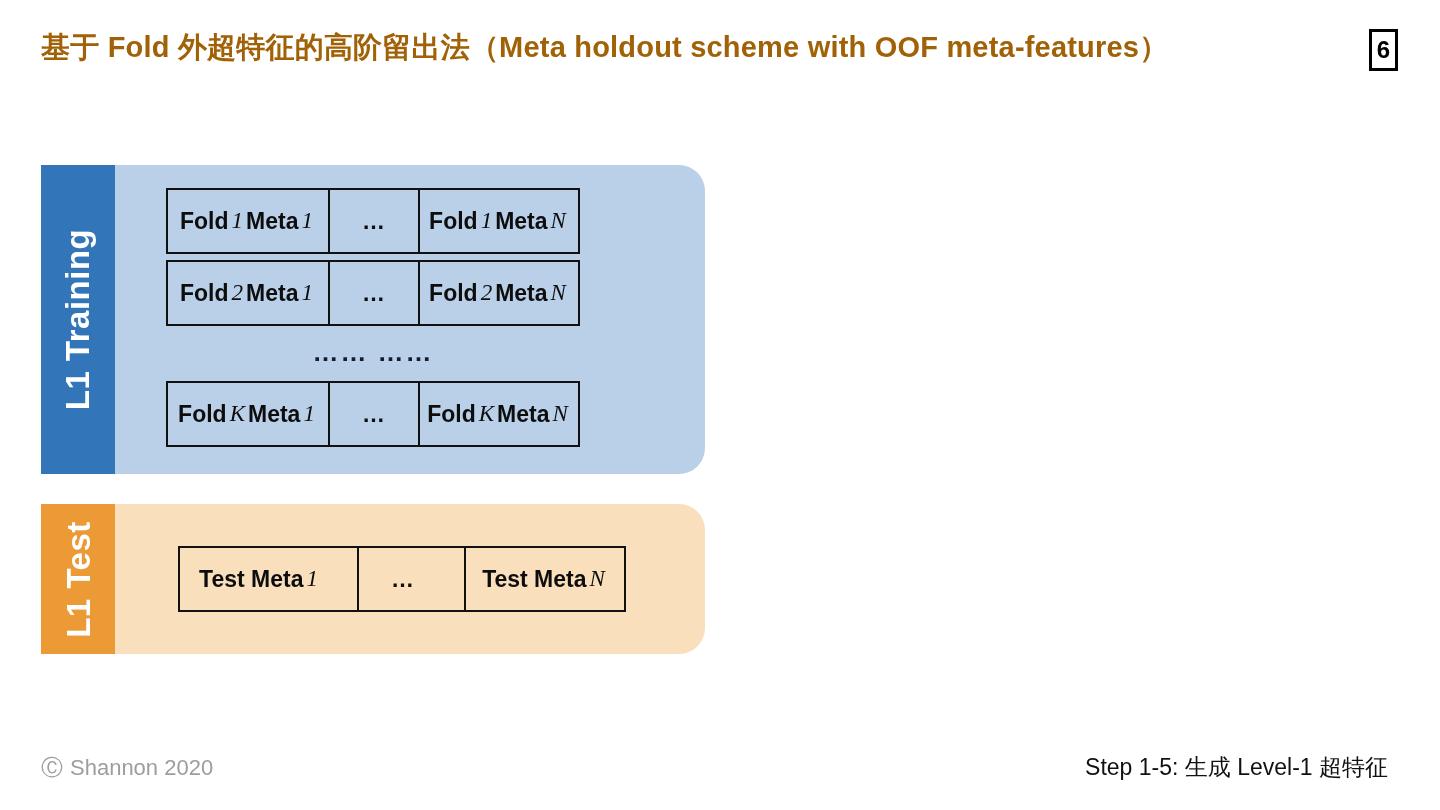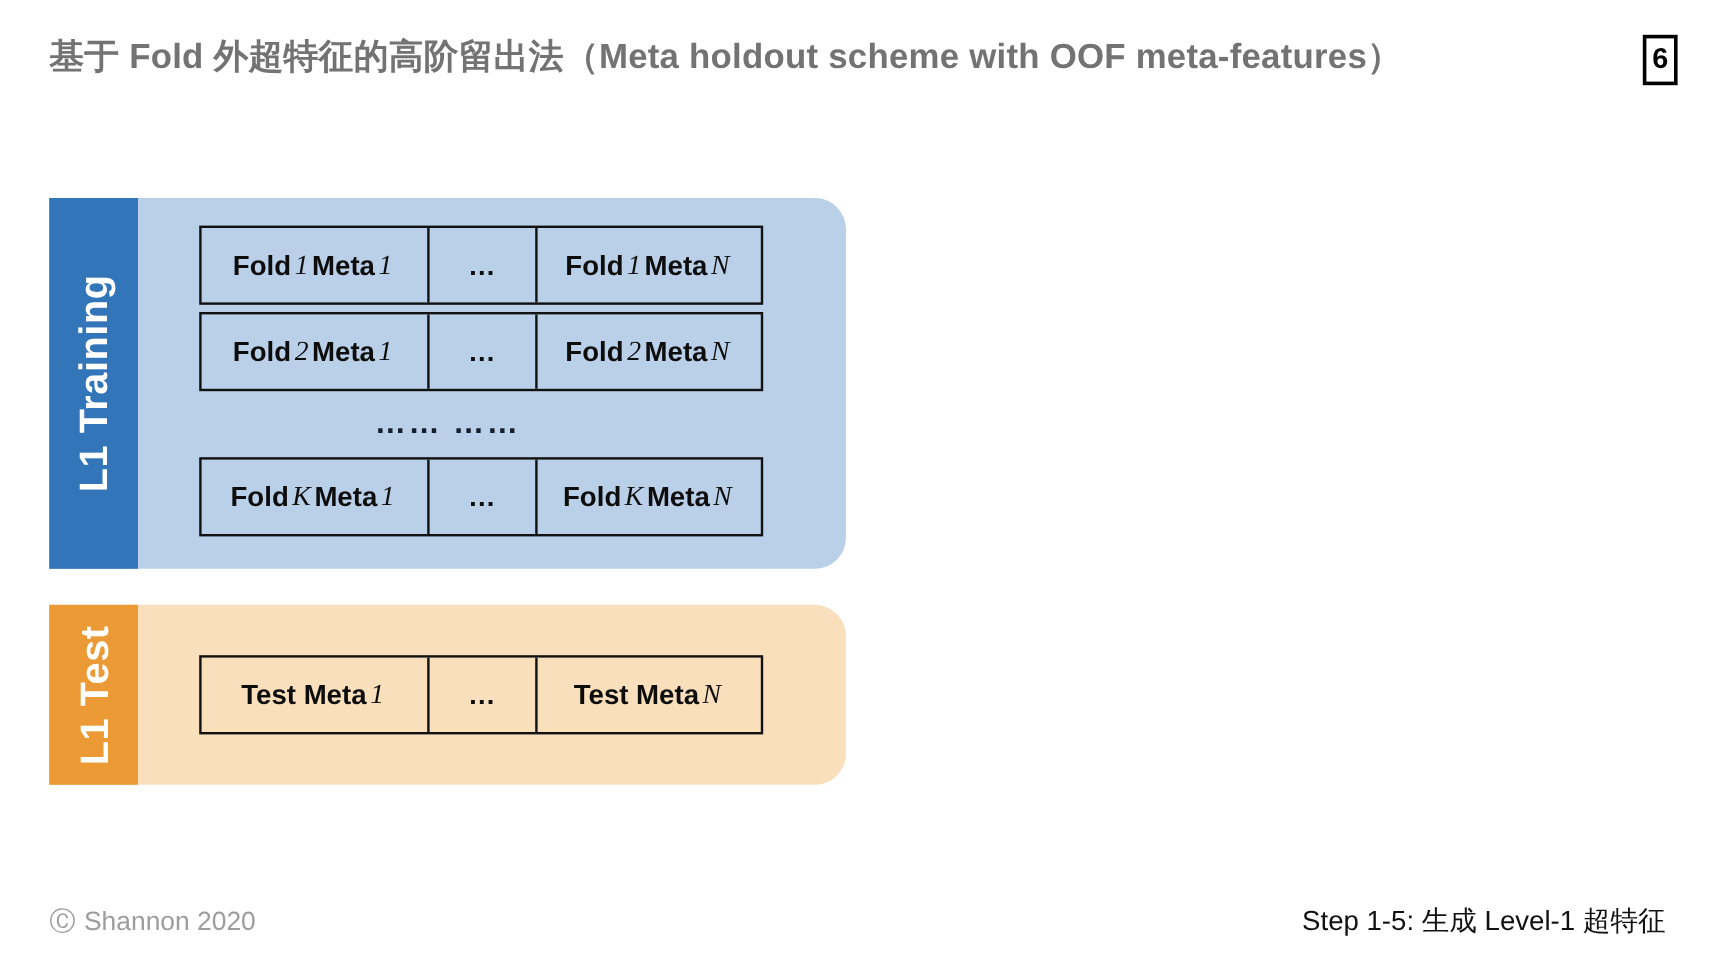--- a/index.html
+++ b/index.html
@@ -17,21 +17,21 @@
     -webkit-font-smoothing: antialiased;
   }
 
   
   .slide-title {
     position: absolute;
     left: 41px;
     top: 28px;
     font-size: 29px;
     font-weight: bold;
-    color: #737373;
+    color: #a16207;
     letter-spacing: 0.2px;
     white-space: nowrap;
     text-align: right;
   }
 
   
   .page-badge {
     position: absolute;
     right: 42px;
     top: 29px;
@@ -110,21 +110,21 @@
     display: flex;
     align-items: center;
     justify-content: center;
     font-size: 23px;
     font-weight: bold;
     color: #0d0d0d;
     white-space: nowrap;
     padding: 0 10px;
   }
   .cell + .cell { border-left: 2px solid #111111; }
-  .cell-wide   { width: 188px; }
+  .cell-wide   { width: 160px; }
   .cell-dots   { width: 90px; font-size: 23px; letter-spacing: 1px; }
 
   
   .sym {
     font-family: "Liberation Serif", "DejaVu Serif", serif;
     font-style: italic;
     font-weight: normal;
     font-size: 23px;
     padding: 0 3px;
   }
@@ -232,21 +232,21 @@
   </div>
 </div>
 
 <div class="panel panel-test">
 
   <div class="panel-tab orange">
     <span class="panel-tab-label">L1 Test</span>
   </div>
 
   <div class="rows">
-    <div class="row" style="top:42px; left:0;">
+    <div class="row" style="top:42px; left:12px;gap:17px;">
       <div class="cell cell-wide">
         <span>Test Meta</span>
         <span class="sym">1</span>
       </div>
       <div class="cell cell-dots">…</div>
       <div class="cell cell-wide">
         <span>Test Meta</span>
         <span class="sym">N</span>
       </div>
     </div>

